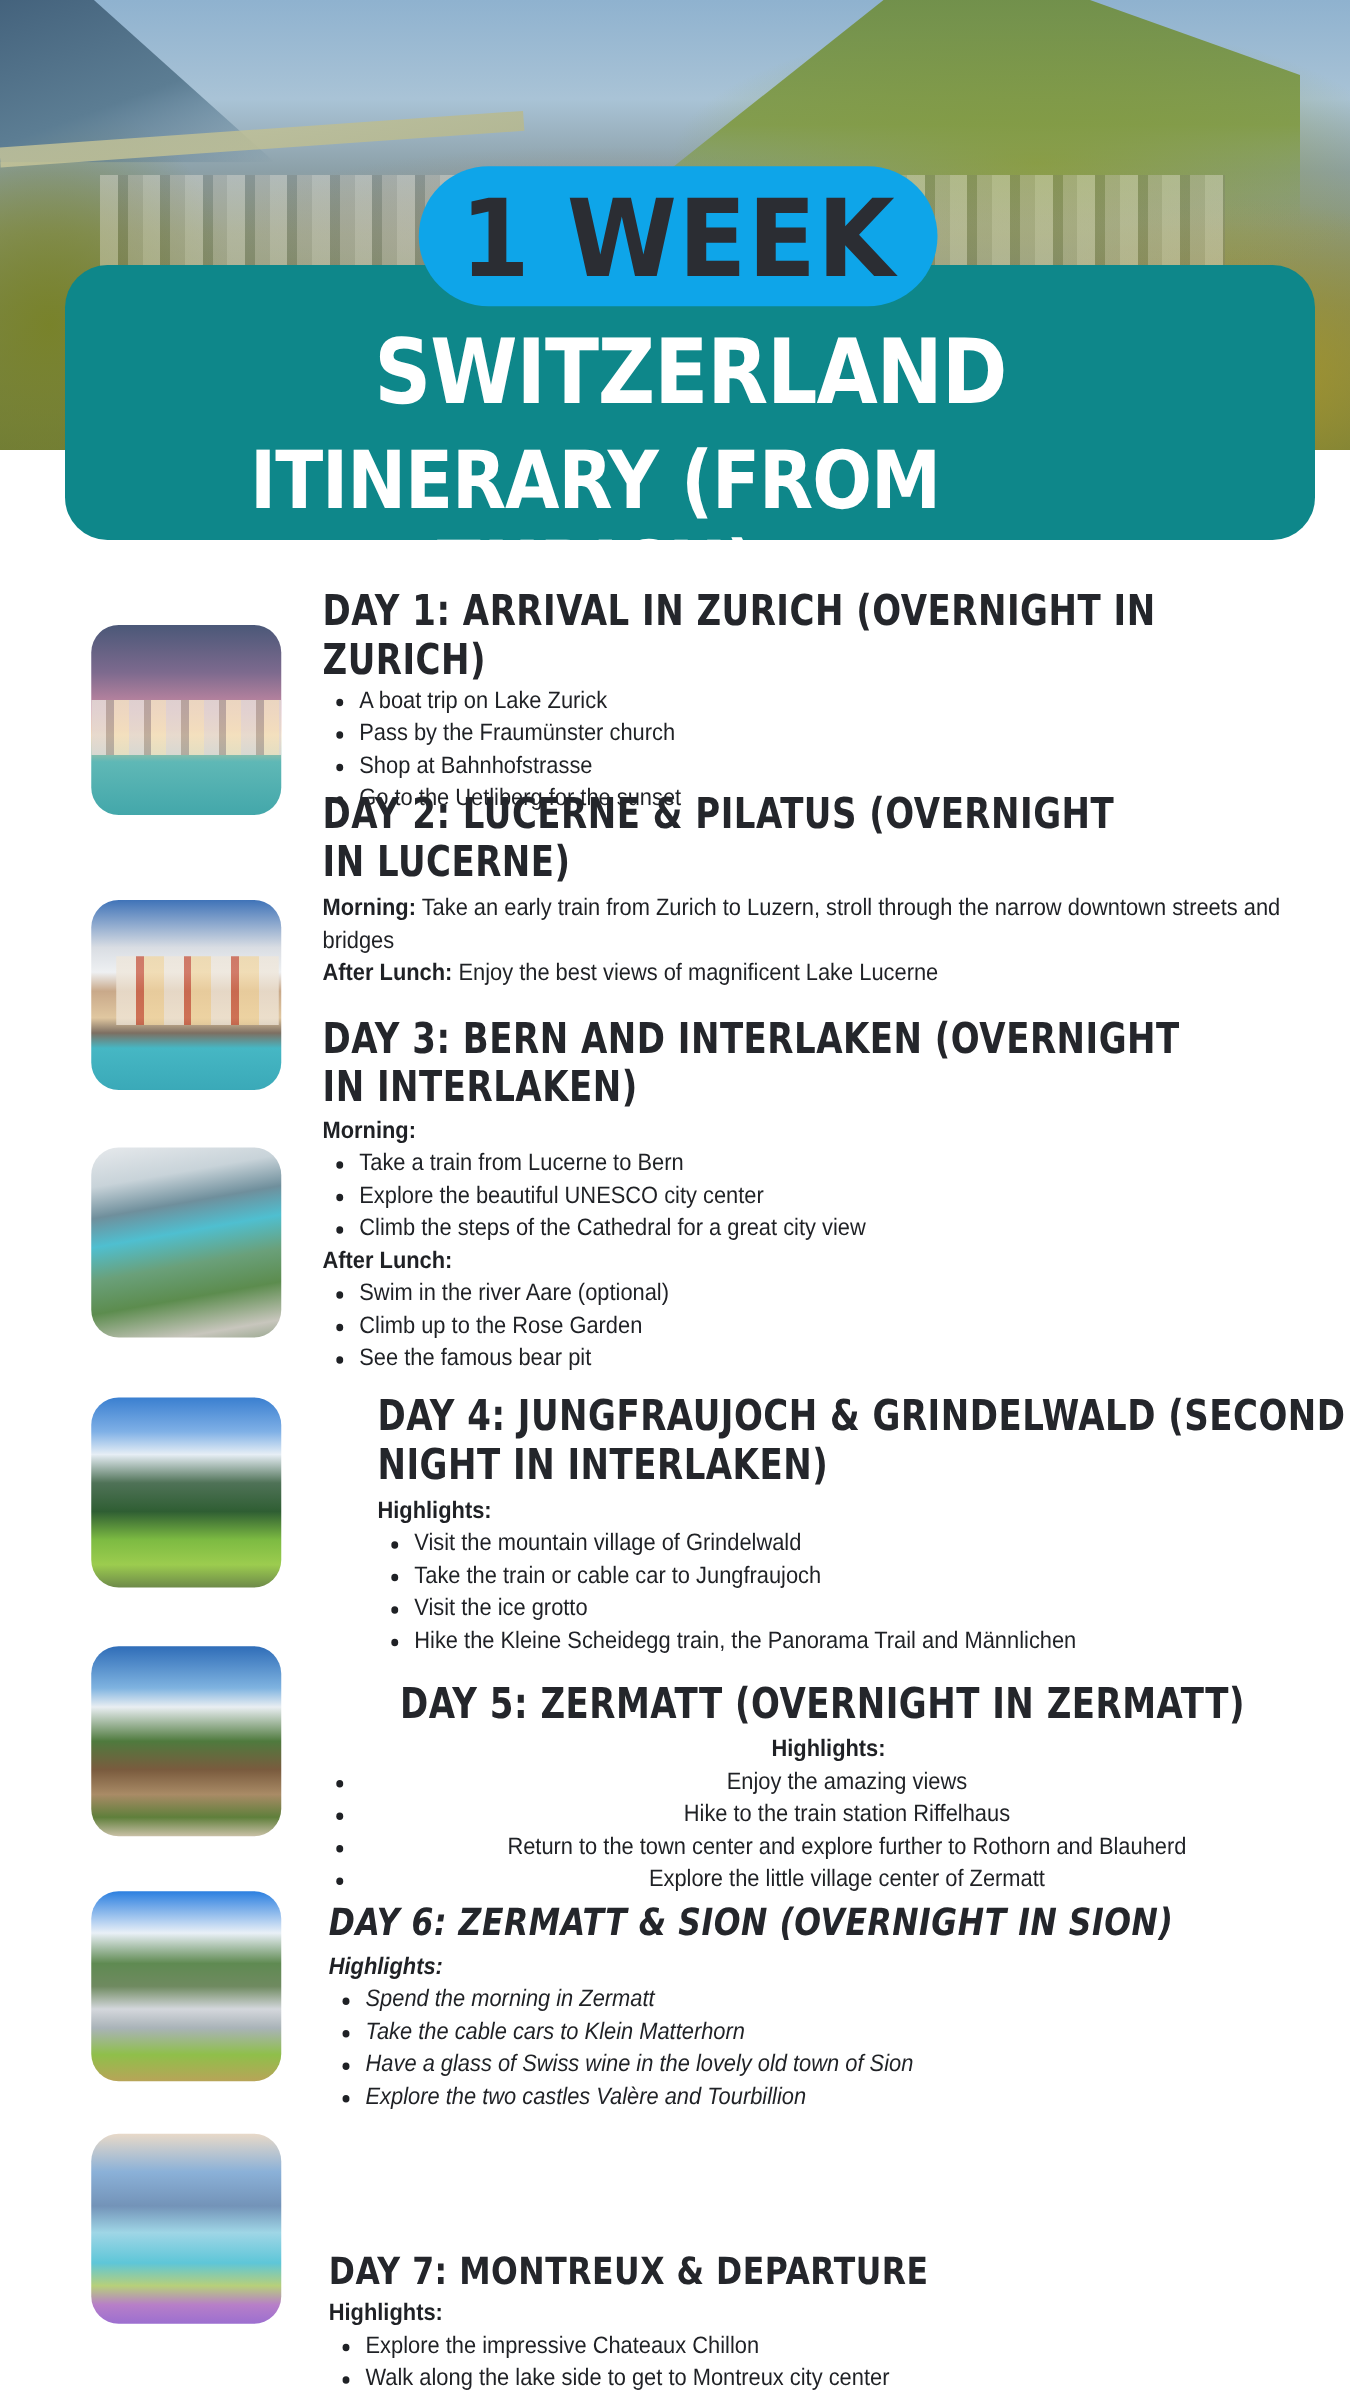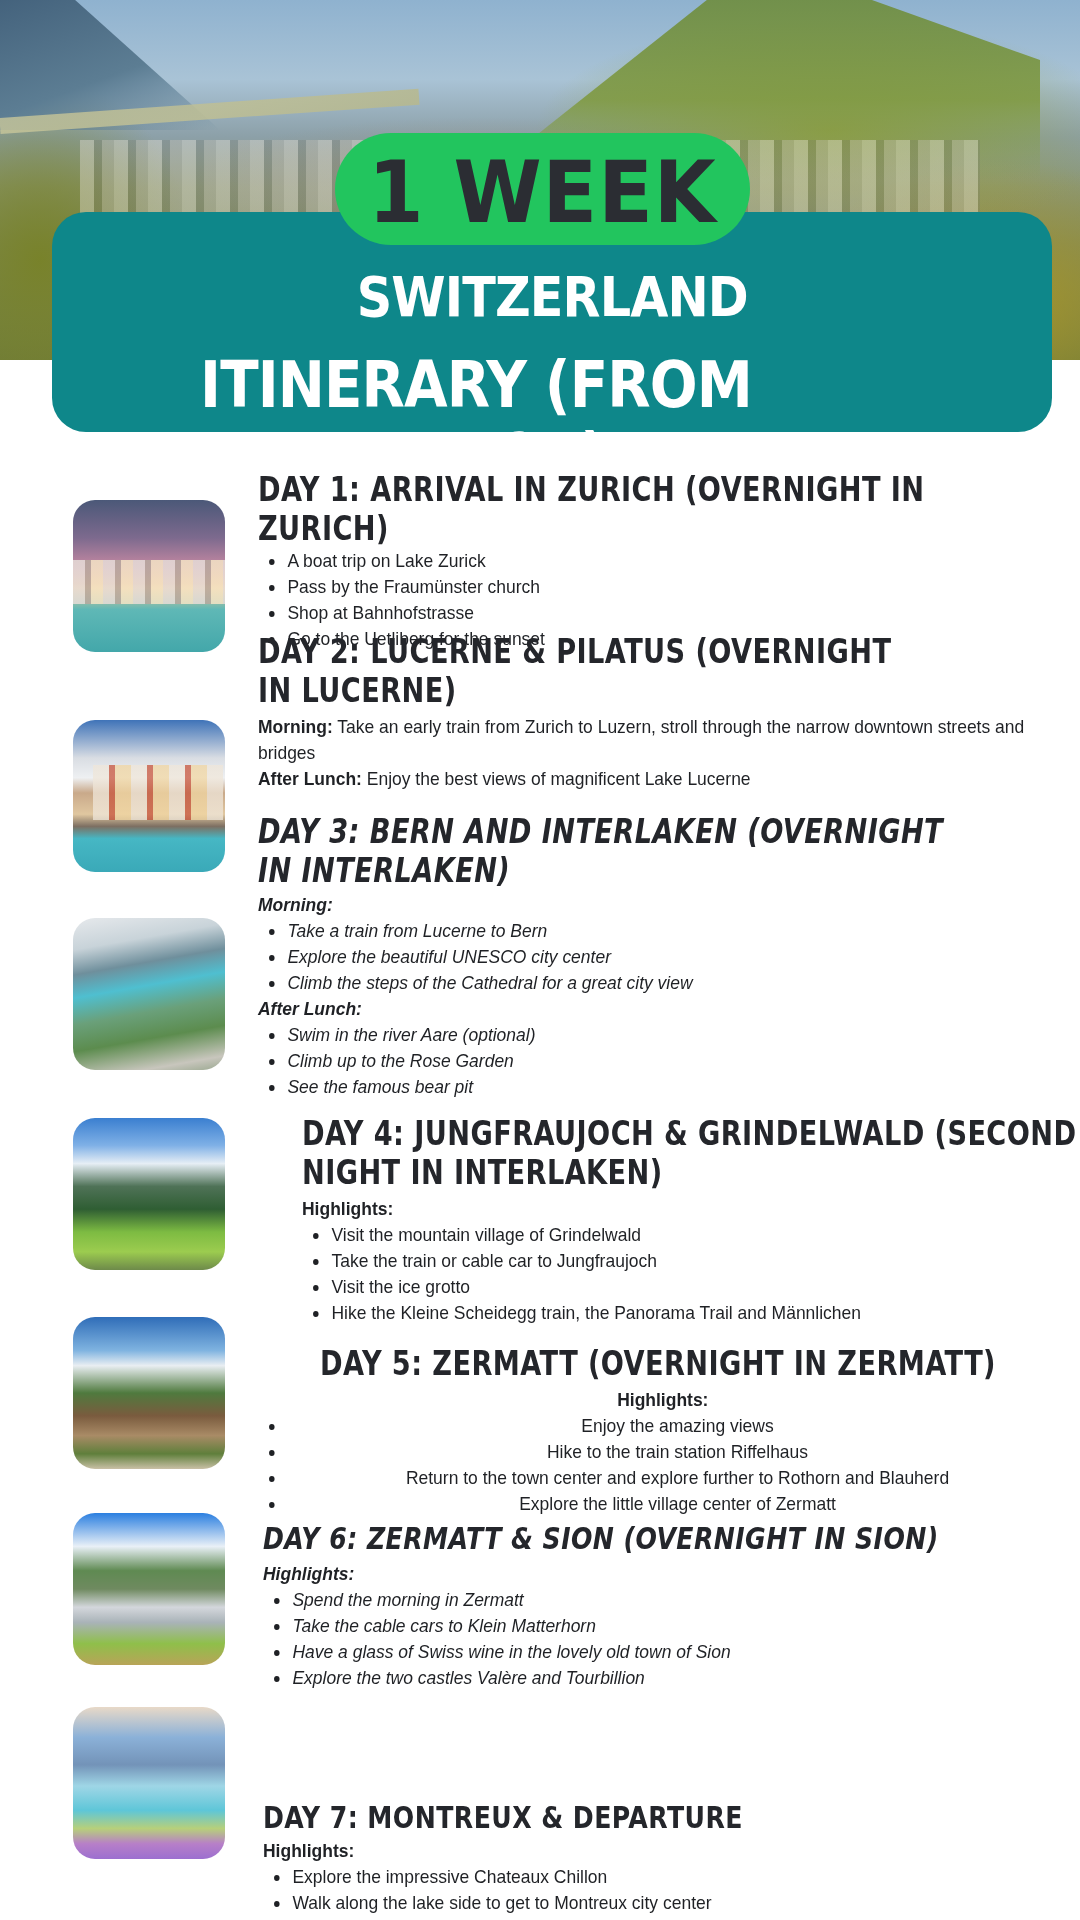--- a/index.html
+++ b/index.html
@@ -39,33 +39,33 @@
       opacity: 0.75;
     }
 
     
     .banner {
       position: absolute; left: 52px; top: 212px; width: 1000px; height: 220px;
       background: #0e878a; border-radius: 34px;
     }
     .pill {
       position: absolute; left: 335px; top: 133px; width: 415px; height: 112px;
-      background: #22c55e; border-radius: 56px;
+      background: #0ea5e9; border-radius: 56px;
       display: flex; align-items: center; justify-content: center;
     }
     .pill-text {
       font-family: "DejaVu Sans", sans-serif; font-weight: bold;
       font-size: 86px; line-height: 1; color: #2b2d33;
       letter-spacing: 1px; display: inline-block; transform: scaleX(0.93);
       margin-top: 6px;
     }
     .title-line1 {
       position: absolute; left: 52px; top: 252px; width: 1000px; text-align: center;
       font-family: "DejaVu Sans", sans-serif; font-weight: bold; color: #ffffff;
-      font-size: 56px; line-height: 90px; letter-spacing: -1px;
+      font-size: 72px; line-height: 90px; letter-spacing: -1px;
     }
     .title-line1 span, .title-line2 span { display: inline-block; transform: scaleX(0.88); }
     .title-line2 {
       position: absolute; left: 52px; top: 349px; width: 848px; text-align: center;
       font-family: "DejaVu Sans", sans-serif; font-weight: bold; color: #ffffff;
       font-size: 64px; line-height: 72px; letter-spacing: -1px;
     }
 
     
     .thumb {
@@ -151,21 +151,21 @@
       <span>Take an early train from Zurich to Luzern, stroll through the narrow downtown streets and bridges</span>
     </p>
     <p>
       <span class="label">After Lunch:</span>
       <span>Enjoy the best views of magnificent Lake Lucerne</span>
     </p>
   </div>
 </section>
 
 <div class="thumb t3"></div>
-<section class="day" style="top:812px;font-style:italic;">
+<section class="day" style="top:812px;">
   <h2 class="day-title" style="width:860px;">Day 3: Bern and Interlaken (Overnight in Interlaken)</h2>
   <div class="body-text" style="margin-top:2px;">
     <p class="label">Morning:</p>
     <ul class="bullets">
       <li>Take a train from Lucerne to Bern</li>
       <li>Explore the beautiful UNESCO city center</li>
       <li>Climb the steps of the Cathedral for a great city view</li>
     </ul>
     <p class="label">After Lunch:</p>
     <ul class="bullets">

